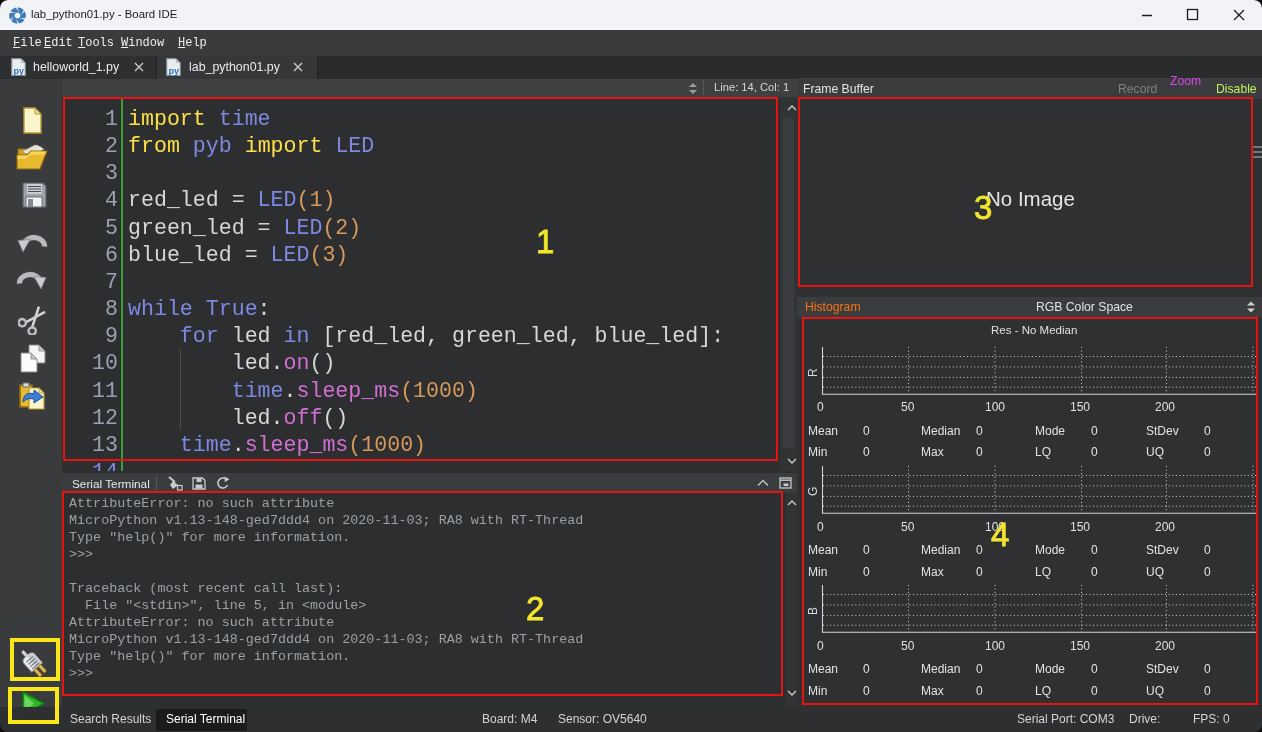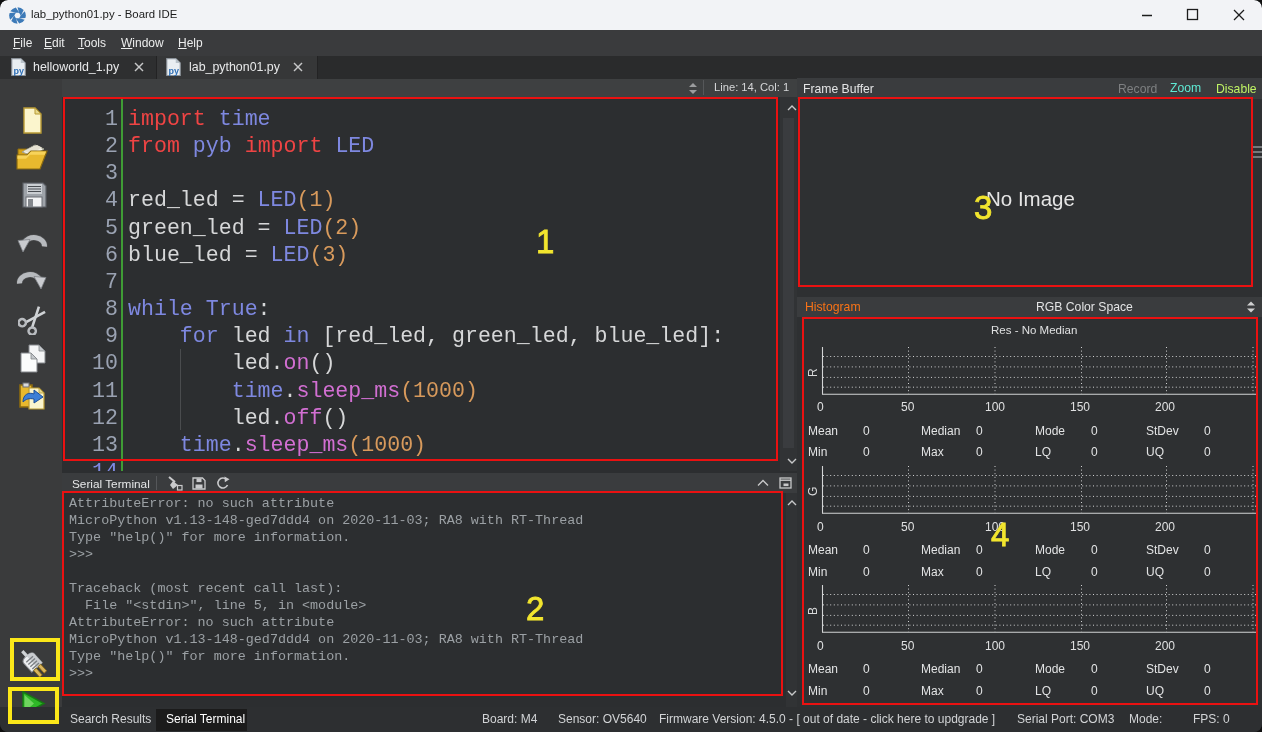--- a/index.html
+++ b/index.html
@@ -5,36 +5,36 @@
   html,body{margin:0;padding:0;background:#101010;}
   #app{position:relative;width:1262px;height:732px;overflow:hidden;
        font-family:"Liberation Sans",sans-serif;background:#2c2e30;
        border-radius:8px 8px 8px 8px;}
   .abs{position:absolute;}
   
   #titlebar{left:0;top:0;width:1262px;height:30px;background:#f2f3f6;border-radius:8px 8px 0 0;}
   #title-text{left:31px;top:8px;font-size:11.4px;color:#1b1b1b;}
   
   #menubar{left:0;top:30px;width:1262px;height:26px;background:#3a3b3d;}
-  .menuitem{position:absolute;top:36px;font-size:12px;color:#eceded;}
+  .menuitem{position:absolute;top:36px;font-size:12px;color:#eceded;font-family:Liberation Mono, monospace;}
   
   #tabrow{left:0;top:56px;width:1262px;height:23px;background:#2a2b2c;}
   .tab{position:absolute;top:56px;height:23px;}
   .tabtxt{position:absolute;top:60px;font-size:12.4px;color:#e8e9ea;}
   #linecolstrip{left:62px;top:79px;width:735px;height:18.5px;background:#3e4041;}
   #linecoltxt{position:absolute;left:714px;top:81px;font-size:11.2px;color:#d5d6d8;}
   
   #toolbar{left:0;top:79px;width:62px;height:628px;background:#3a3b3c;}
   
   #editor{left:62px;top:97px;width:718px;height:374px;background:#2c2e30;overflow:hidden;}
   #code,#gutter{position:absolute;top:9px;font-family:"Liberation Mono",monospace;
         font-size:21.6px;line-height:27.15px;white-space:pre;}
   #gutter{left:0;width:56px;text-align:right;color:#9aa2b2;}
   #code{left:66px;color:#d6d7d8;}
-  .k1{color:#ef4444;margin-top:27px;} .k2{color:#7e88e0;} .fn{color:#d26fd2;} .nm{color:#d89a5c;}
+  .k1{color:#fde047;margin-top:27px;} .k2{color:#7e88e0;} .fn{color:#d26fd2;} .nm{color:#d89a5c;}
   #gutterline{left:59px;top:0;width:2px;height:374px;background:#3f9c35;position:absolute;}
   .indentguide{position:absolute;width:1px;background:#4a4c4e;}
   
   .sbtrack{background:#313335;}
   
   #termheader{left:62px;top:473px;width:736px;height:20px;background:#3a3c3e;}
   #terminal{left:62px;top:493px;width:724px;height:214px;background:#2c2e30;overflow:hidden;}
   #termtext{position:absolute;left:7px;top:2px;font-family:"Liberation Mono",monospace;
         font-size:13.4px;line-height:17px;color:#9ba0a4;white-space:pre;}
   
@@ -281,30 +281,29 @@
 Type "help()" for more information.
 &gt;&gt;&gt;</div>
   </div>
 
   <div class="abs" id="statusbar"></div>
   <div class="sbtxt" style="left:70px;top:712px">Search Results</div>
   <div class="abs" style="left:156px;top:709px;width:91px;height:22px;background:#1b1b1b"></div>
   <div class="sbtxt" style="left:166px;top:712px;color:#ffffff">Serial Terminal</div>
   <div class="sbtxt" style="left:482px;top:712px">Board: M4</div>
   <div class="sbtxt" style="left:558px;top:712px">Sensor: OV5640</div>
-  <div class="sbtxt" style="left:659px;top:712px">Firmware Version: 4.5.0 - [ out of date - click here to updgrade ]</div>
   <div class="sbtxt" style="left:1017px;top:712px">Serial Port: COM3</div>
-  <div class="sbtxt" style="left:1129px;top:712px">Mode:</div>
+  <div class="sbtxt" style="left:1129px;top:712px">Drive:</div>
   <div class="sbtxt" style="left:1193px;top:712px">FPS: 0</div>
 
   <div class="abs" id="rightpane"></div>
   <div class="abs" id="fbheader"></div>
   <div class="hdrtxt" style="left:803px;top:82px;color:#e3e4e5">Frame Buffer</div>
   <div class="hdrtxt" style="left:1118px;top:82px;color:#7e8082">Record</div>
-  <div class="hdrtxt" style="left:1170px;top:81px;color:#5eead4">Zoom</div>
+  <div class="hdrtxt" style="left:1170px;top:74px;color:#d946ef">Zoom</div>
   <div class="hdrtxt" style="left:1216px;top:82px;color:#bef264">Disable</div>
   <div class="abs" style="left:986px;top:187px;font-size:20.5px;color:#e5e5e5">No Image</div>
   <div class="abs" id="histheader"></div>
   <div class="hdrtxt" style="left:805px;top:300px;color:#f97316">Histogram</div>
   <div class="hdrtxt" style="left:1036px;top:300px;color:#e3e4e5">RGB Color Space</div>
   <svg class="abs" style="left:1245px;top:300px" width="12" height="14" viewBox="0 0 12 14">
     <path d="M2 5.5 L6 1.5 L10 5.5 z" fill="#cfd0d1"></path>
       <path d="M2 8.5 L6 12.5 L10 8.5 z" fill="#cfd0d1"></path>
   </svg>
   <svg class="abs" style="left:1253px;top:145px" width="9" height="16" viewBox="0 0 9 16">

